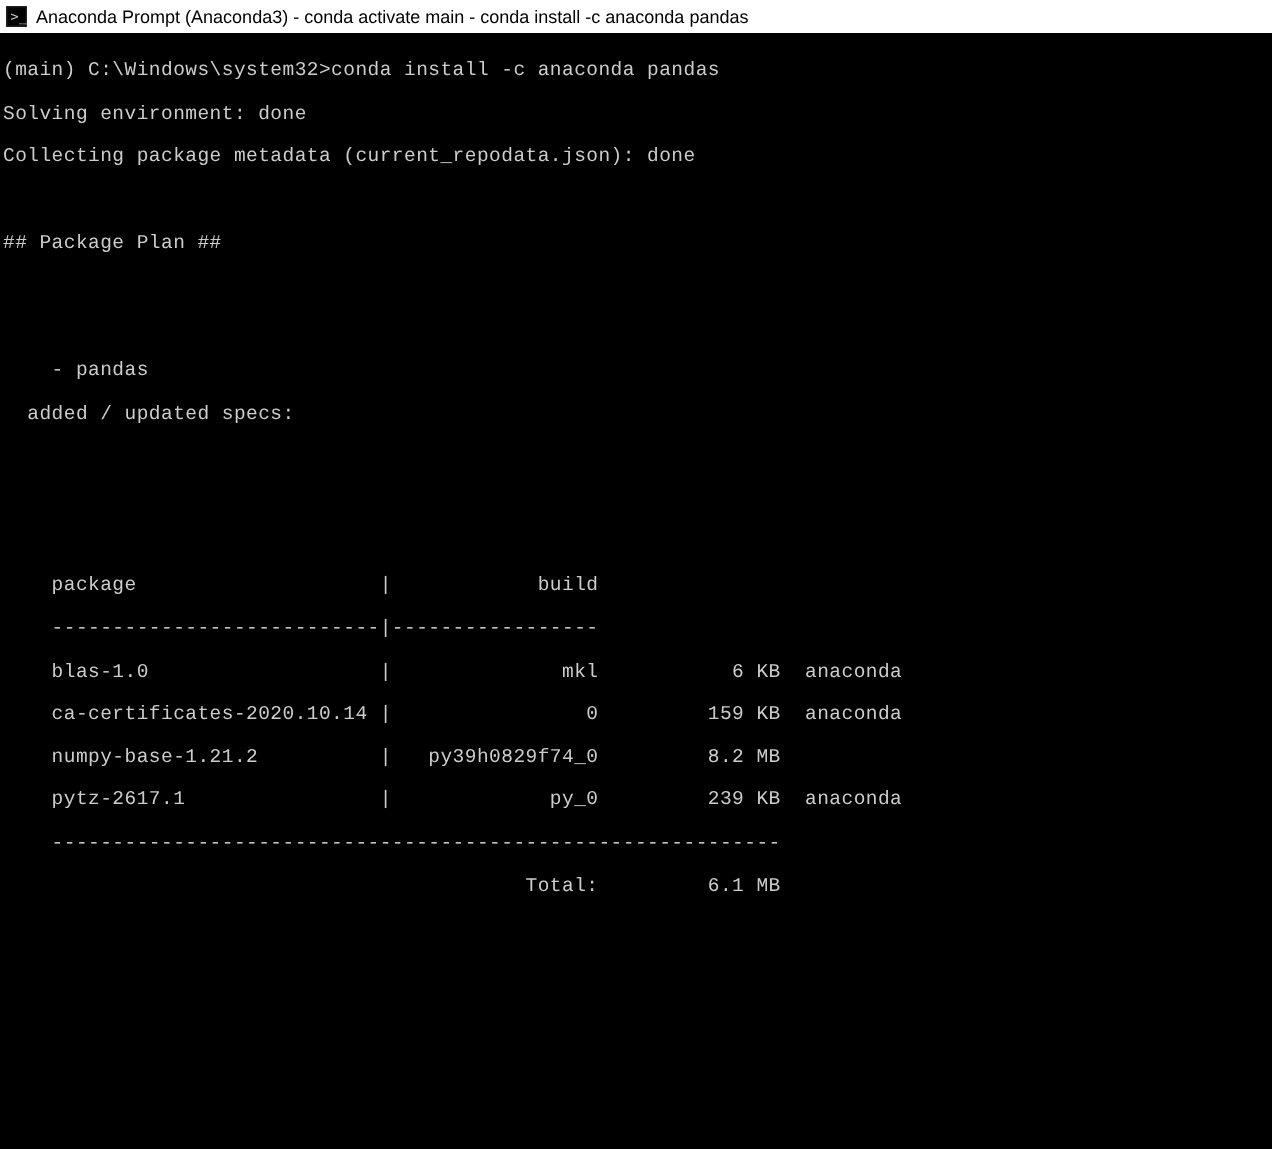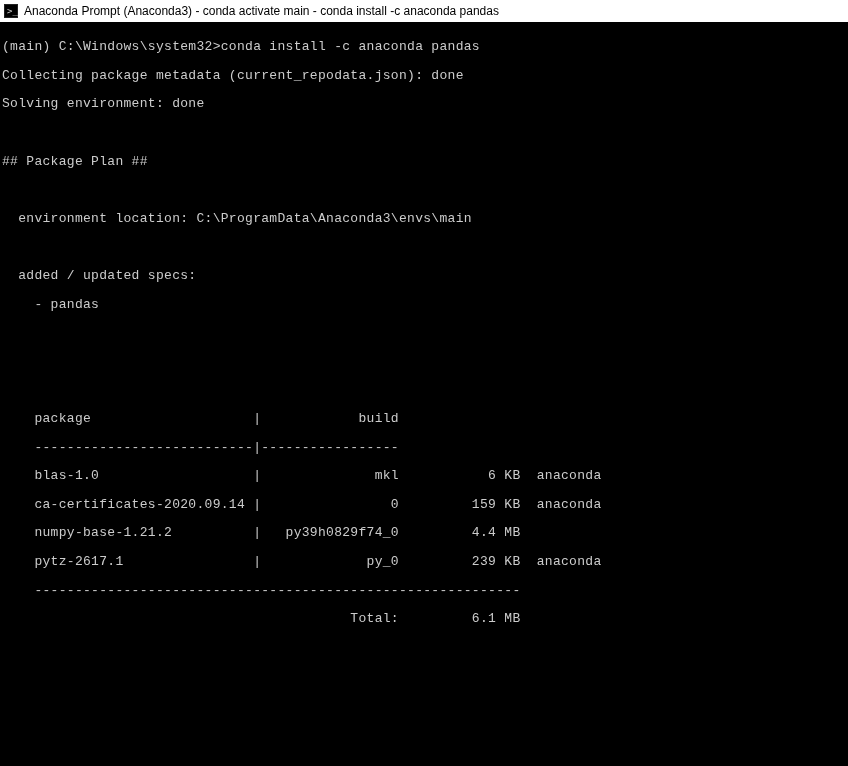--- a/index.html
+++ b/index.html
@@ -48,37 +48,36 @@
       <rect x="0" y="0" width="14" height="14" fill="#222"></rect>
       <rect x="1" y="1" width="12" height="12" fill="#000"></rect>
       <text x="3" y="10" font-size="9" fill="#ccc" font-family="monospace">&gt;_</text>
     </svg>
   </span>
   <span>Anaconda Prompt (Anaconda3) - conda  activate main - conda  install -c anaconda pandas</span>
 </div>
 
 <div class="terminal">
 <div>(main) C:\Windows\system32&gt;conda install -c anaconda pandas</div>
+<div>Solving environment: done</div>
 <div>Collecting package metadata (current_repodata.json): done</div>
-<div>Solving environment: done</div>
 <div>&nbsp;</div>
 <div>## Package Plan ##</div>
 <div>&nbsp;</div>
-<div>  environment location: C:\ProgramData\Anaconda3\envs\main</div>
 <div>&nbsp;</div>
+<div>    - pandas</div>
 <div>  added / updated specs:</div>
-<div>    - pandas</div>
 <div>&nbsp;</div>
 <div>&nbsp;</div>
 <div>&nbsp;</div>
 <div>    package                    |            build</div>
 <div>    ---------------------------|-----------------</div>
 <div>    blas-1.0                   |              mkl           6 KB  anaconda</div>
-<div>    ca-certificates-2020.09.14 |                0         159 KB  anaconda</div>
-<div>    numpy-base-1.21.2          |   py39h0829f74_0         4.4 MB</div>
+<div>    ca-certificates-2020.10.14 |                0         159 KB  anaconda</div>
+<div>    numpy-base-1.21.2          |   py39h0829f74_0         8.2 MB</div>
 <div>    pytz-2617.1                |             py_0         239 KB  anaconda</div>
 <div>    ------------------------------------------------------------</div>
 <div>                                           Total:         6.1 MB</div>
 <div>&nbsp;</div>
 <div>&nbsp;</div>
 
 
 
 
 

